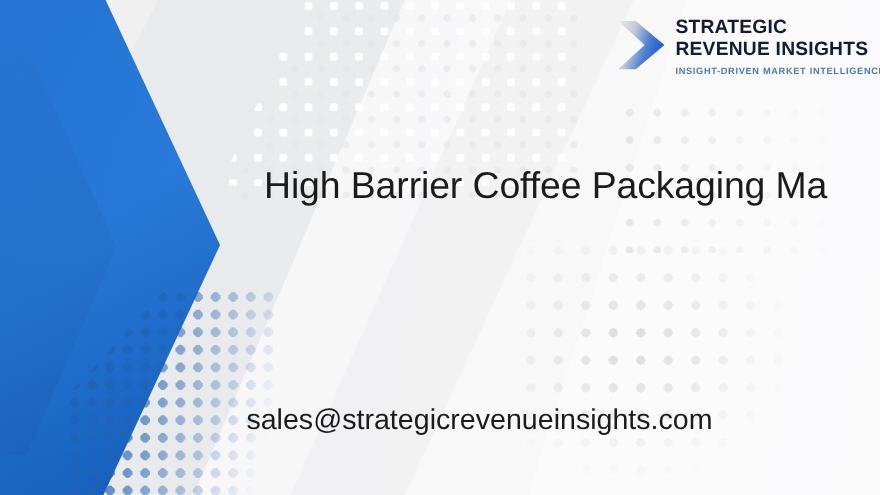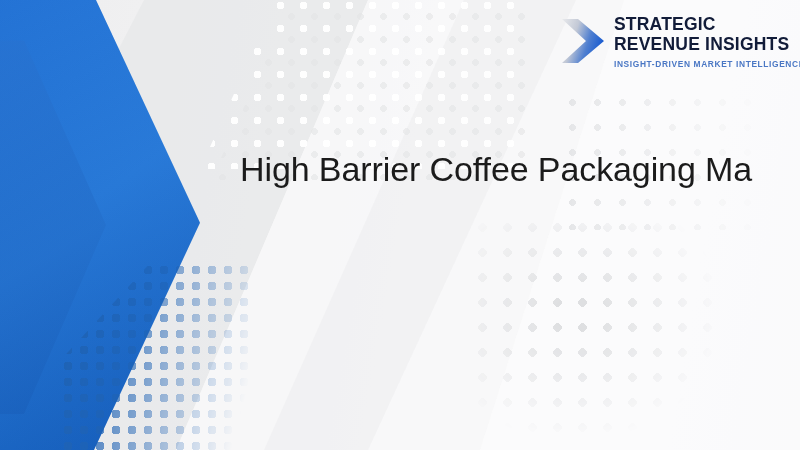--- a/index.html
+++ b/index.html
@@ -234,14 +234,15 @@
       <path d="M2 4 L18 4 L44 26 L18 48 L2 48 L26 26 Z" fill="url(#lgmark)"></path>
     </svg>
     <div class="logo-text">
       <div class="logo-name">STRATEGIC</div>
       <div class="logo-name">REVENUE INSIGHTS</div>
       <div class="logo-tag">INSIGHT-DRIVEN MARKET INTELLIGENCE</div>
     </div>
   </div>
 
   <div class="title">High Barrier Coffee Packaging Ma</div>
+  <div class="email">sales@strategicrevenueinsights.com</div>
 
 </div>
 
 </body></html>

